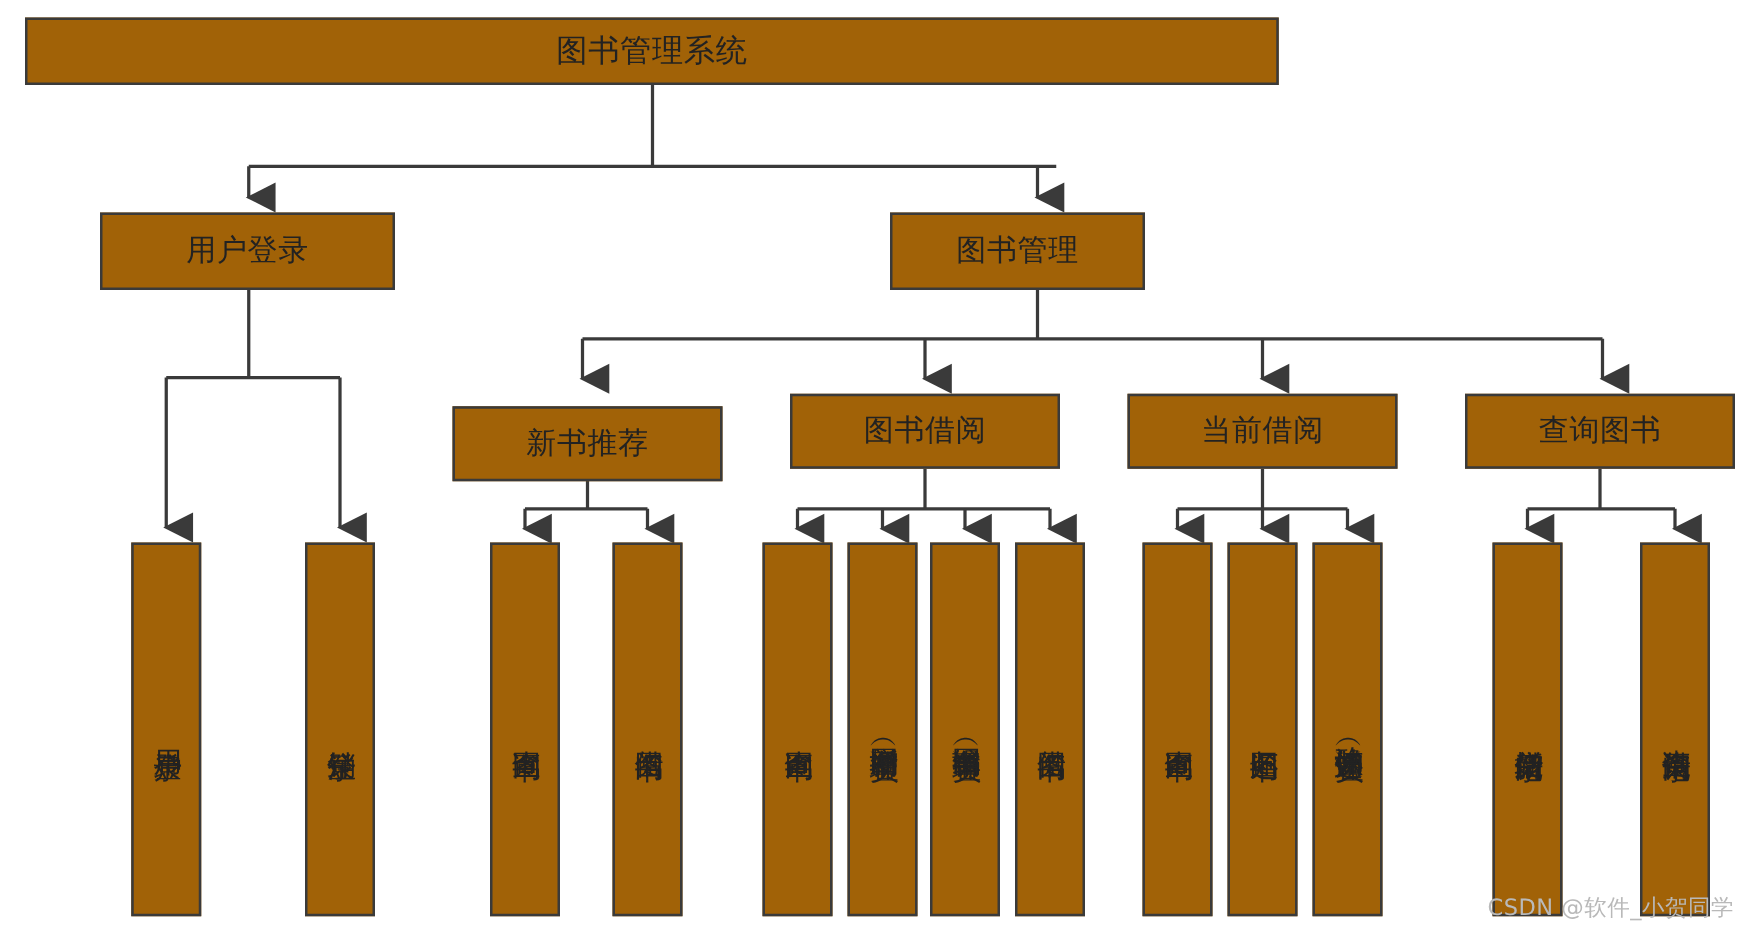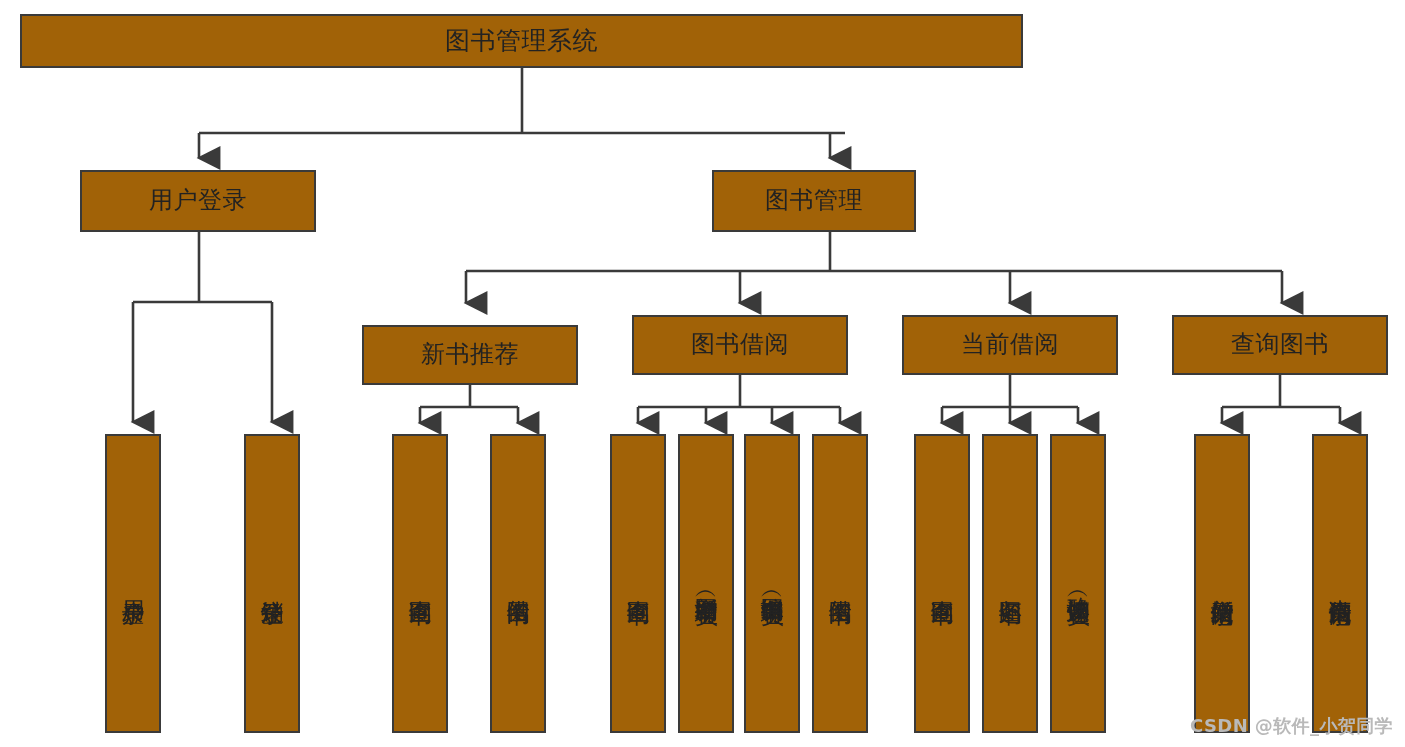--- a/index.html
+++ b/index.html
@@ -62,21 +62,20 @@
     letter-spacing: 1px;
     white-space: nowrap;
   }
   .watermark {
     position: absolute;
     font-size: 18px;
     color: #b9b9b9;
     white-space: nowrap;
     z-index: 5;
     letter-spacing: 0.4px;
-    font-weight: bold;
   }
 </style>
 </head>
 <body>
 
 <div id="canvas">
 
   <svg class="wires" viewBox="0 0 1405 747" xmlns="http://www.w3.org/2000/svg">
     <defs>
       <marker id="arrow" viewBox="0 0 12 12" refX="6" refY="10" markerWidth="11" markerHeight="11" orient="auto-start-reverse">

